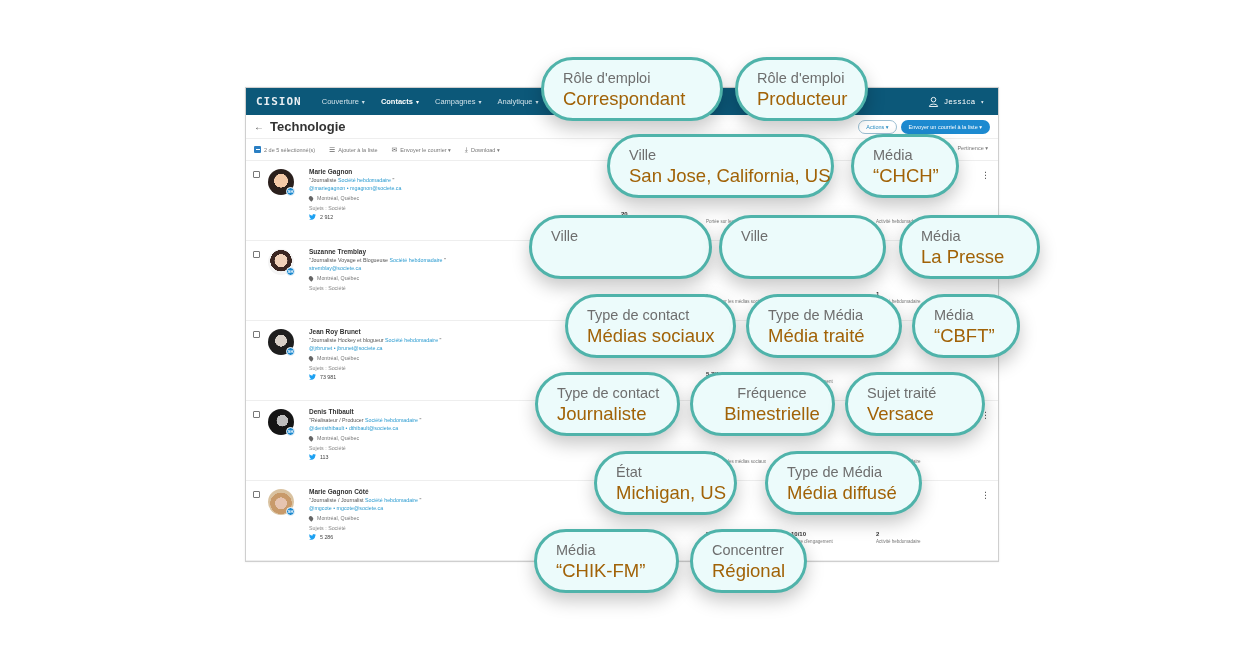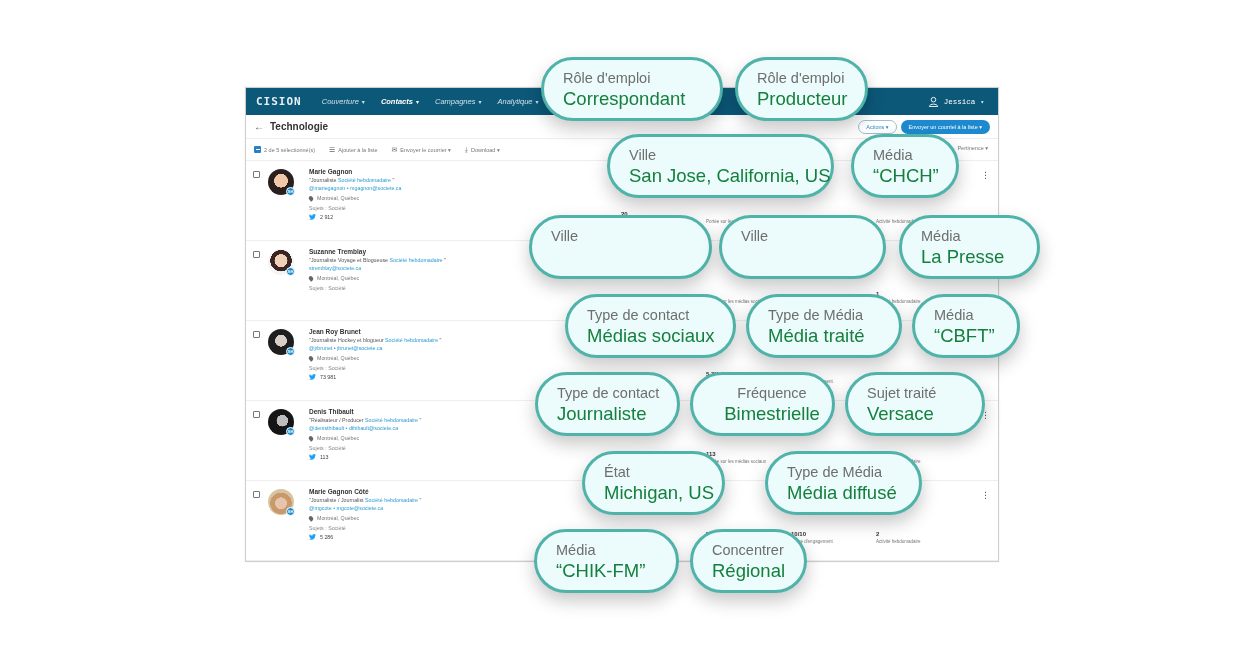--- a/index.html
+++ b/index.html
@@ -9,30 +9,30 @@
   .app {
     position: absolute; left: 245px; top: 87px; width: 754px; height: 475px;
     border: 1px solid #cfcfcf; background: #fff; overflow: hidden;
     box-shadow: 0 0 2px rgba(0,0,0,0.08);
   }
   .topbar {
     height: 27px; background: #0c5879; display: flex; align-items: center;
     padding: 0 10px; color: #fff;
   }
   .logo { font-family: "DejaVu Sans Mono", monospace; font-weight: bold; font-size: 11px; letter-spacing: 1px; margin-right: 20px; color: #e8eef2; }
-  .nav-item { font-size: 7.5px; margin-right: 16px; color: #cfe0e8; display: flex; align-items: center; gap: 3px; cursor: pointer; font-style: italic; }
+  .nav-item { font-size: 7.5px; margin-right: 16px; color: #cfe0e8; display: flex; align-items: center; gap: 3px; cursor: pointer; }
   .nav-item.active { color: #fff; font-weight: bold; }
   .nav-item .chev { font-size: 6px; }
   .topbar .spacer { flex: 1; }
   .user { display: flex; align-items: center; gap: 5px; font-size: 7.5px; color: #fff; margin-right: 4px; font-family: Liberation Mono, monospace; }
   .user svg { width: 11px; height: 11px; }
 
   .header-row { height: 24px; display: flex; align-items: center; padding: 0 8px; border-bottom: 1px solid #eee; }
   .back { font-size: 10px; color: #555; margin-right: 6px; cursor: pointer; }
-  .page-title { font-size: 10px; font-weight: bold; color: #333; }
+  .page-title { font-size: 13px; font-weight: bold; color: #333; }
   .header-row .spacer { flex: 1; }
   .btn-actions { font-size: 5.5px; color: #2a8ec4; border: 1px solid #9bbfd3; border-radius: 9px; padding: 3px 7px; margin-right: 4px; background: #fff; cursor: pointer; }
   .btn-send { font-size: 5.5px; color: #fff; background: #1d8ad0; border-radius: 9px; padding: 4px 8px; cursor: pointer; }
 
   .toolbar { height: 22px; display: flex; align-items: center; padding: 0 8px; border-bottom: 1px solid #eee; font-size: 5.5px; color: #777; }
   .toolbar .tb-item { display: flex; align-items: center; gap: 3px; margin-right: 14px; cursor: pointer; }
   .sel-box { width: 7px; height: 7px; background: #2b7fc3; border-radius: 1px; display: inline-flex; align-items: center; justify-content: center; }
   .sel-box::after { content: ""; width: 4px; height: 1px; background: #fff; }
   .tb-icon { font-size: 7px; color: #666; }
 
@@ -60,21 +60,21 @@
   .sort { position: absolute; right: 10px; top: 57px; font-size: 5.5px; color: #777; }
 
   
   .bubble {
     position: absolute; height: 64px; border-radius: 32px;
     background: #ecfbfb; border: 3.5px solid #4fb3aa;
     box-shadow: 0 8px 18px rgba(0,0,0,0.22);
     padding: 10px 0 0 19px;
   }
   .bubble .bl { font-size: 14.5px; color: #6e6e6e; line-height: 17px; }
-  .bubble .bv { font-size: 18.5px; color: #15803d; line-height: 24px; }
+  .bubble .bv { font-size: 18.5px; color: #a16207; line-height: 24px; }
 </style>
 </head>
 <body>
 
 <div class="app">
   <div class="topbar">
     <span class="logo">CISION</span>
     <span class="nav-item">
         <span>Couverture</span>
         <span class="chev">▾</span>
@@ -371,21 +371,21 @@
     <div class="bv">Journaliste</div>
   </div>
 <div class="bubble" style="left:690px; top:372px; width:145px;text-align:center;">
     <div class="bl">Fréquence</div>
     <div class="bv">Bimestrielle</div>
   </div>
 <div class="bubble" style="left:845px; top:372px; width:140px;">
     <div class="bl">Sujet traité</div>
     <div class="bv">Versace</div>
   </div>
-<div class="bubble" style="left:582px; top:451px; width:143px;">
+<div class="bubble" style="left:594px; top:451px; width:143px;">
     <div class="bl">État</div>
     <div class="bv">Michigan, US</div>
   </div>
 <div class="bubble" style="left:765px; top:451px; width:157px;">
     <div class="bl">Type de Média</div>
     <div class="bv">Média diffusé</div>
   </div>
 <div class="bubble" style="left:534px; top:529px; width:145px;">
     <div class="bl">Média</div>
     <div class="bv">“CHIK-FM”</div>

